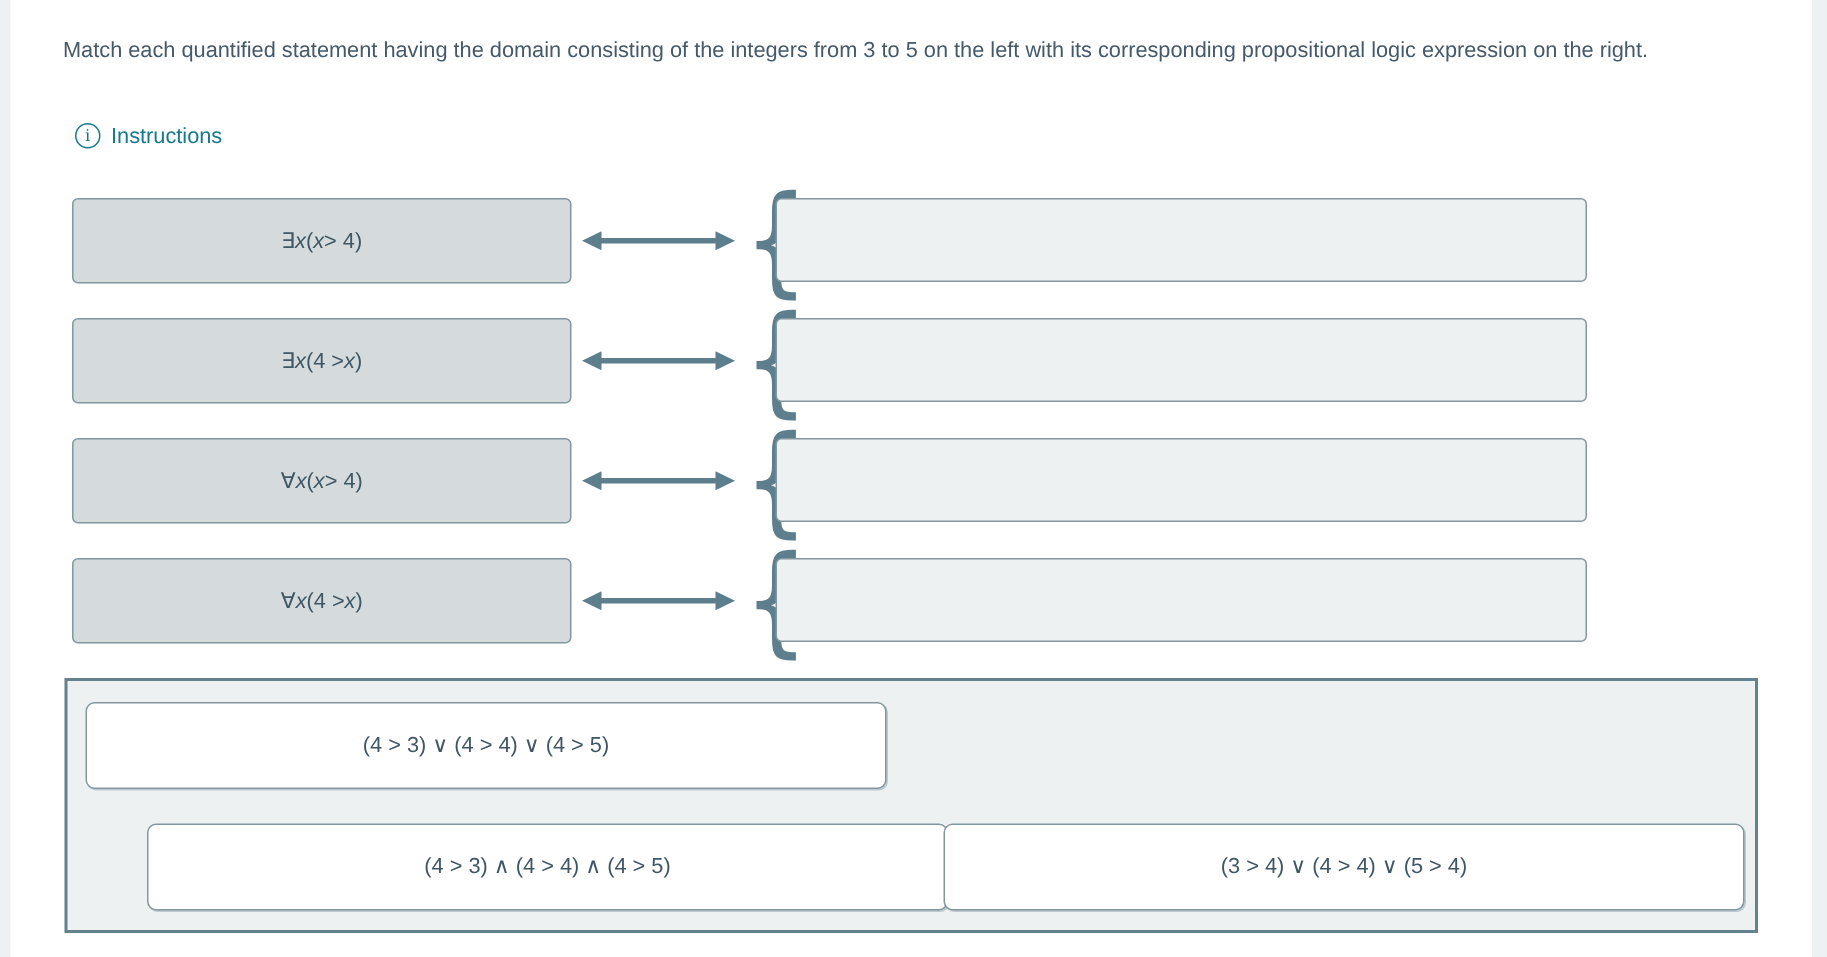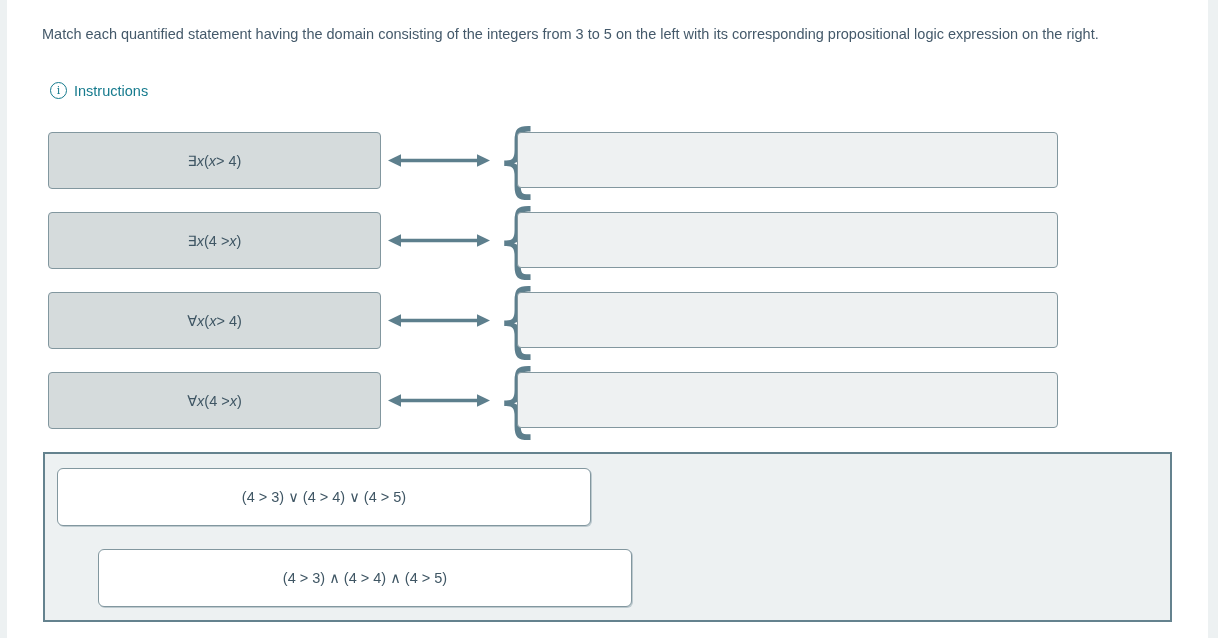--- a/index.html
+++ b/index.html
@@ -137,15 +137,16 @@
         <path d="M102 7.5 L89 1.2 L89 13.8 Z" fill="#5d7f8d"></path>
       </svg>
     </div>
     <span class="brace">{</span>
     <div class="drop-zone math"></div>
   </div>
 
   <div class="answer-tray">
     <div class="answer-option opt-a math">(4 &gt; 3) ∨ (4 &gt; 4) ∨ (4 &gt; 5)</div>
     <div class="answer-option opt-c math">(4 &gt; 3) ∧ (4 &gt; 4) ∧ (4 &gt; 5)</div>
+    <div class="answer-option opt-d math">(3 &gt; 4) ∨ (4 &gt; 4) ∨ (5 &gt; 4)</div>
   </div>
 
 </div>
 
 </body></html>

